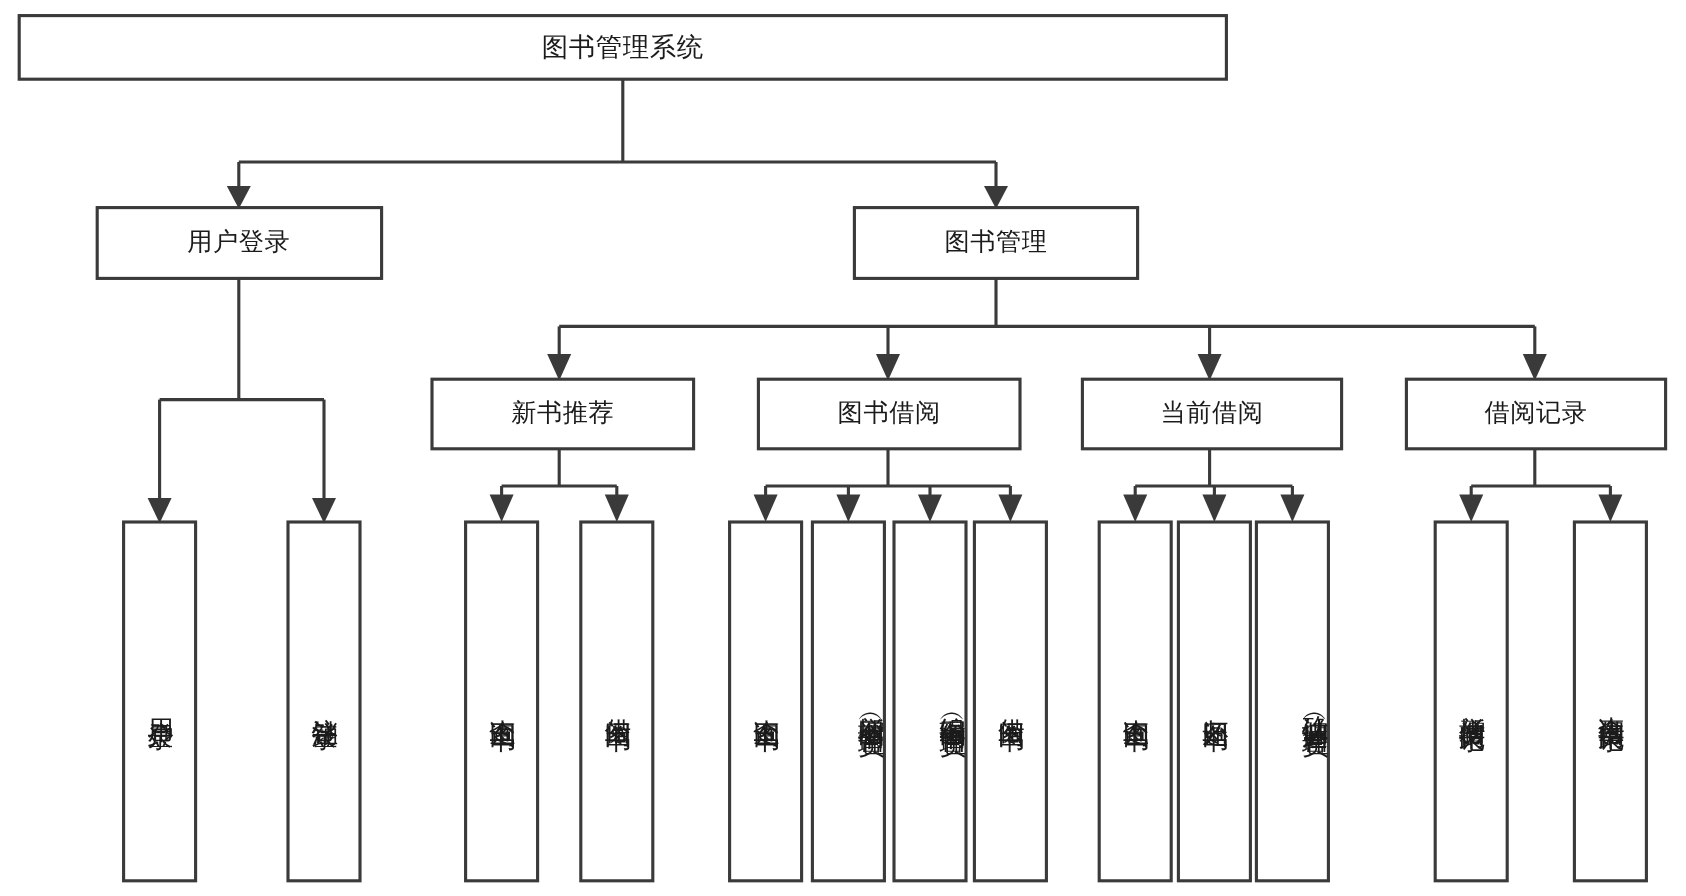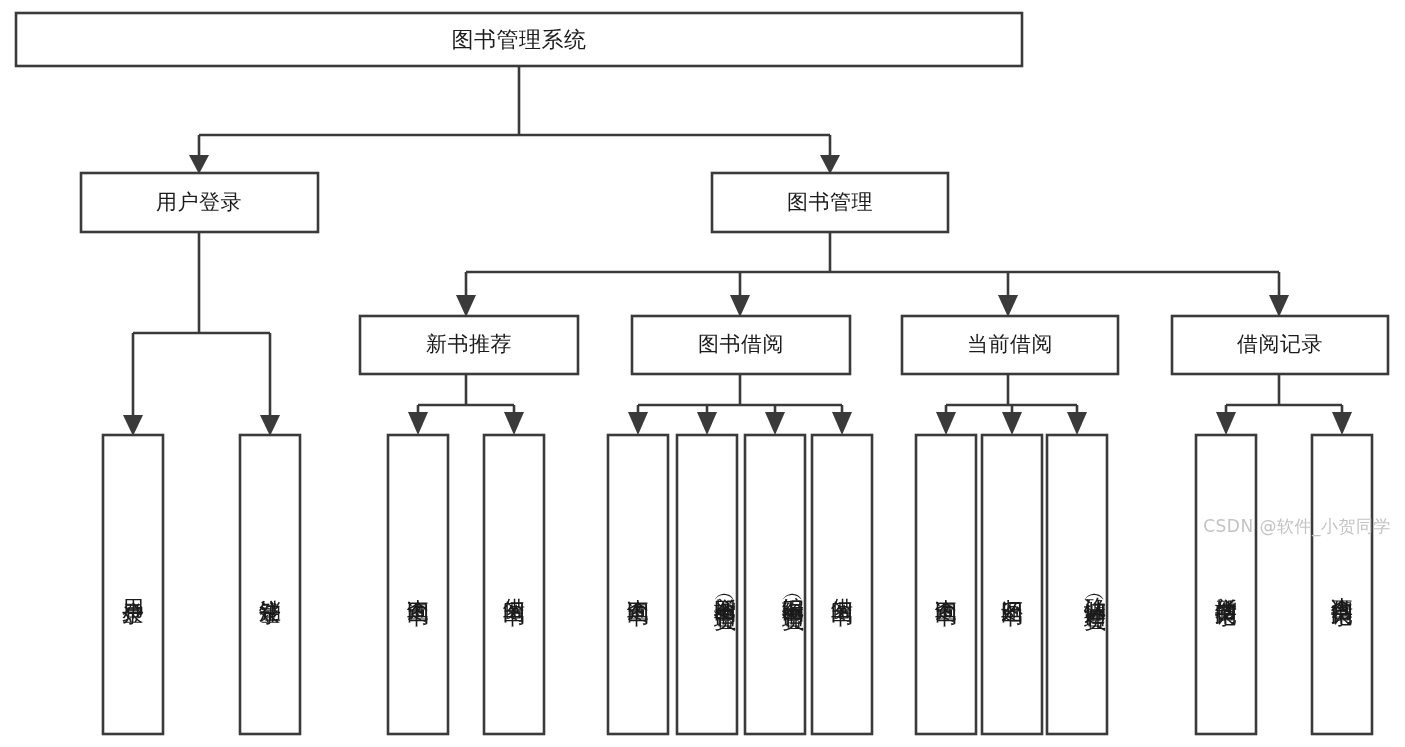--- a/index.html
+++ b/index.html
@@ -221,15 +221,14 @@
   <div class="leaf-label" style="left:745px; top:441px; width:60px; height:293px;">编辑图书（管理员）</div>
   <div class="leaf-label center-v" style="left:812px; top:435px; width:60px; height:299px;">借阅图书</div>
 
   <div class="leaf-label center-v" style="left:916px; top:435px; width:60px; height:299px;">查询图书</div>
   <div class="leaf-label center-v" style="left:982px; top:435px; width:60px; height:299px;">归还图书</div>
   <div class="leaf-label" style="left:1047px; top:441px; width:60px; height:293px;">确认归还（管理员）</div>
 
   <div class="leaf-label center-v" style="left:1196px; top:435px; width:60px; height:299px;">新增借阅记录</div>
   <div class="leaf-label center-v" style="left:1312px; top:435px; width:60px; height:299px;">查询借阅记录</div>
 
-  <div class="watermark">CSDN @软件_小贺同学</div>
 
 </div>
 
 </body></html>

